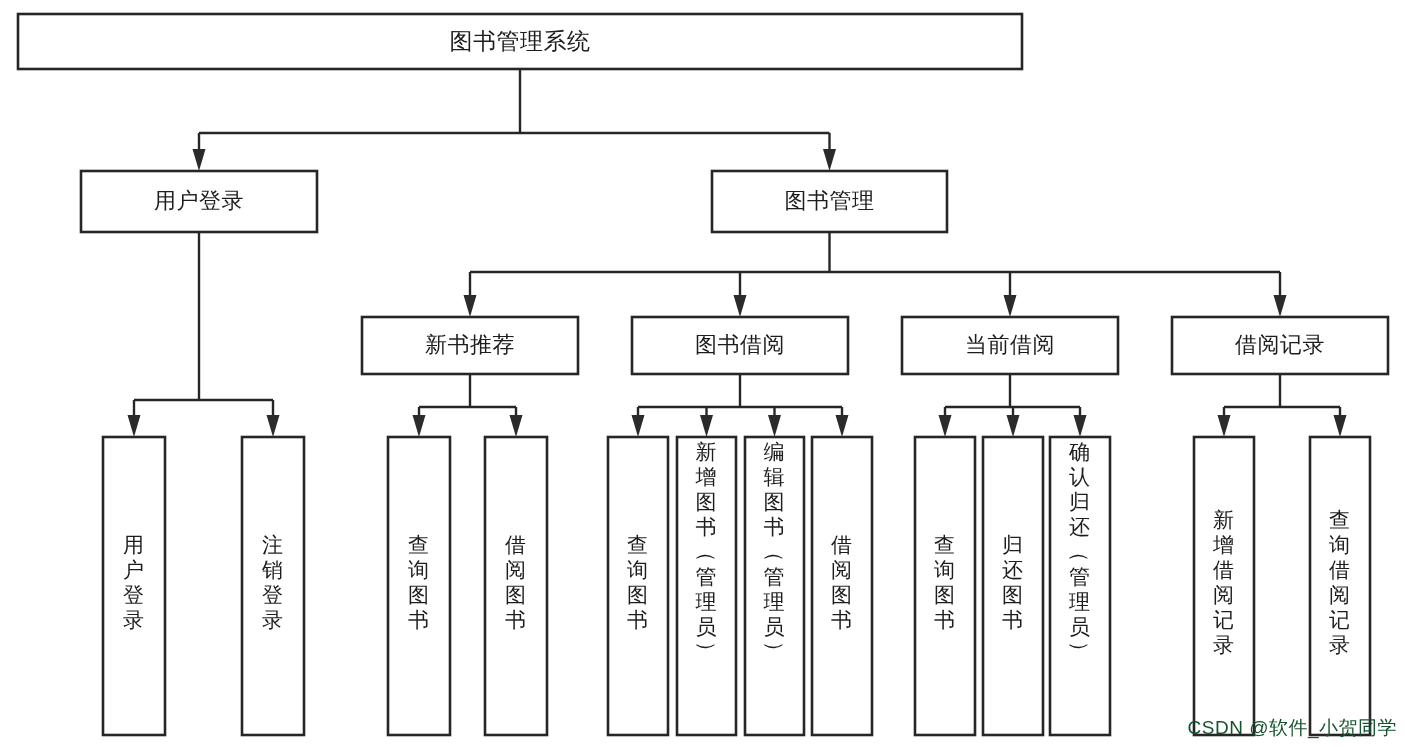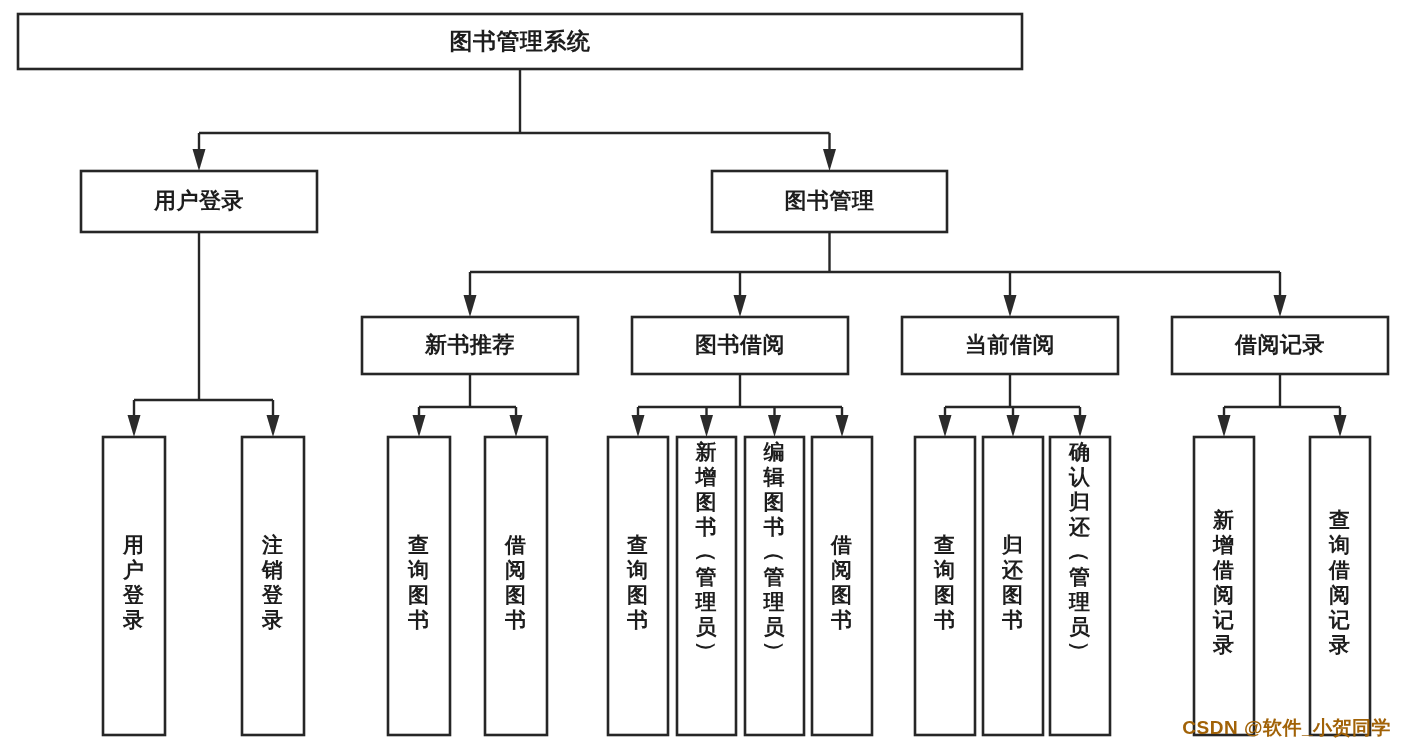--- a/index.html
+++ b/index.html
@@ -13,21 +13,20 @@
     font-family: "Liberation Sans", "DejaVu Sans", sans-serif;
     overflow: hidden;
     position: relative;
   }
   #diagram-root {
     position: absolute;
     left: 0;
     top: 0;
     width: 1405px;
     height: 747px;
-    font-weight: bold;
   }
   svg.flow {
     display: block;
     width: 1405px;
     height: 747px;
   }
   .node-rect {
     fill: #ffffff;
     stroke: #262626;
     stroke-width: 2.6;
@@ -60,25 +59,25 @@
   }
   .leaf-label {
     font-family: "Liberation Sans", "DejaVu Sans", sans-serif;
     font-size: 21px;
     fill: #1d1d1d;
     text-anchor: middle;
     letter-spacing: 1px;
   }
   .watermark {
     position: absolute;
-    right: 14px;
+    right: 8px;
     bottom: 6px;
     font-family: "Liberation Sans", "DejaVu Sans", sans-serif;
     font-size: 19px;
-    color: #a16207;
+    color: #14532d;
     white-space: nowrap;
     user-select: none;
     letter-spacing: 0.5px;
   }
 </style>
 </head>
 <body>
 
 <div id="diagram-root">
   <svg class="flow" viewBox="0 0 1405 747" xmlns="http://www.w3.org/2000/svg">

